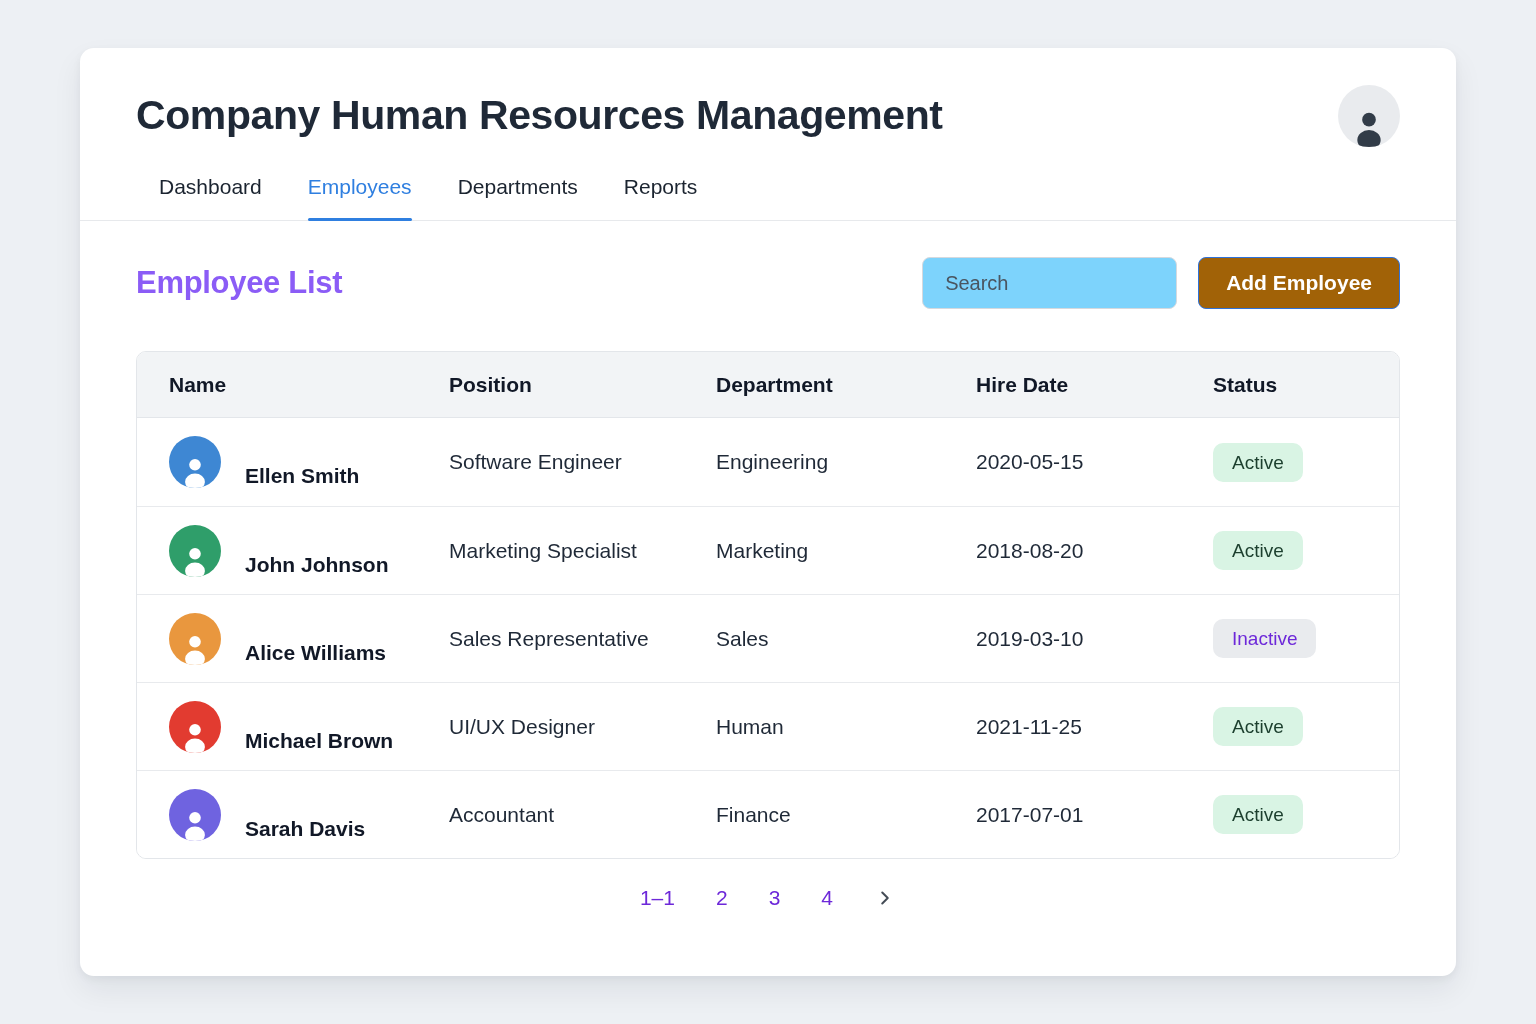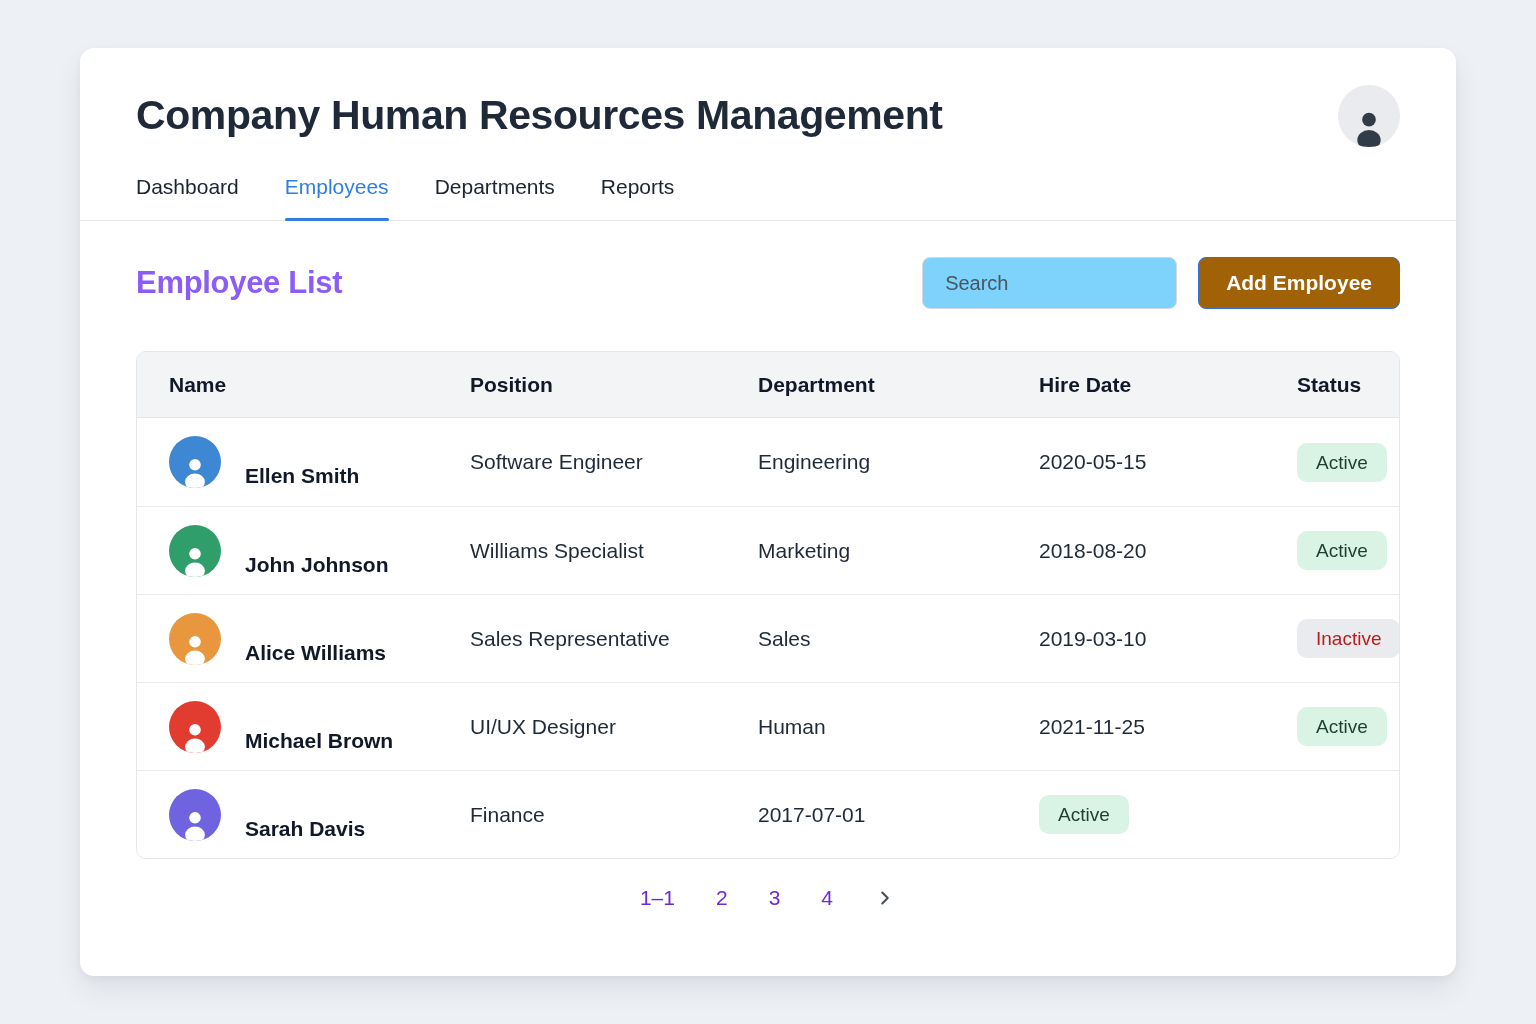--- a/index.html
+++ b/index.html
@@ -39,20 +39,21 @@
   }
   .profile-avatar svg { width: 40px; height: 40px; display: block; }
   .tabs-wrap {
     margin-top: 36px;
     border-bottom: 1px solid #e7e9ec;
   }
   .tabs {
     display: flex;
     gap: 46px;
     padding: 0 56px;
+    margin-left: 23px;
   }
   .tab {
     font-size: 21px;
     color: #1b2430;
     padding-bottom: 21px;
     position: relative;
     cursor: pointer;
     white-space: nowrap;
   }
   .tab[data-active="true"] { color: #2f7fe0; }
@@ -104,21 +105,20 @@
   .table {
     margin-top: 42px;
     border: 1px solid #e3e6ea;
     border-radius: 10px;
     overflow: hidden;
   }
   .trow {
     display: grid;
     grid-template-columns: 280px 267px 260px 237px 1fr;
     align-items: center;
-    gap: 21px;
   }
   .thead {
     background: #f2f4f6;
     height: 66px;
     border-bottom: 1px solid #e3e6ea;
   }
   .thead .tcell {
     font-size: 21px;
     font-weight: 600;
     color: #111827;
@@ -138,21 +138,21 @@
   .row-avatar svg { width: 34px; height: 34px; display: block; }
   .emp-name { font-size: 21px; font-weight: 700; color: #111827; }
   .badge {
     display: inline-block;
     padding: 10px 19px;
     border-radius: 10px;
     font-size: 19px;
     line-height: 1;
   }
   .badge[data-variant="Active"]   { background: #d9f4e4; color: #1c3f2e; }
-  .badge[data-variant="Inactive"] { background: #e9ebee; color: #b91c1c; }
+  .badge[data-variant="Inactive"] { background: #e9ebee; color: #6d28d9; }
   
   .pagination {
     margin-top: 27px;
     display: flex;
     justify-content: center;
     align-items: center;
     gap: 41px;
   }
   .page-item {
     font-size: 21px;
@@ -230,21 +230,21 @@
           <div class="row-avatar" style="background-color: rgb(47, 158, 106);">
             <span>
               <svg viewBox="0 0 24 24" fill="#ffffff">
                   <circle cx="12" cy="7.6" r="4.1"></circle>
                   <ellipse cx="12" cy="19.8" rx="7" ry="6"></ellipse>
                 </svg>
             </span>
           </div>
           <span class="emp-name">John Johnson</span>
         </div>
-        <div class="tcell cell-text">Williams Specialist</div>
+        <div class="tcell cell-text">Marketing Specialist</div>
         <div class="tcell cell-text">Marketing</div>
         <div class="tcell cell-text">2018-08-20</div>
         <div class="tcell">
           <span class="badge" data-variant="Active">Active</span>
         </div>
       </div>
 
       <div class="trow tbody-row">
         <div class="tcell name-cell">
           <div class="row-avatar" style="background-color: rgb(233, 151, 62);">
@@ -290,20 +290,21 @@
           <div class="row-avatar" style="background-color: rgb(111, 99, 224);">
             <span>
               <svg viewBox="0 0 24 24" fill="#ffffff">
                   <circle cx="12" cy="7.6" r="4.1"></circle>
                   <ellipse cx="12" cy="19.8" rx="7" ry="6"></ellipse>
                 </svg>
             </span>
           </div>
           <span class="emp-name">Sarah Davis</span>
         </div>
+        <div class="tcell cell-text">Accountant</div>
         <div class="tcell cell-text">Finance</div>
         <div class="tcell cell-text">2017-07-01</div>
         <div class="tcell">
           <span class="badge" data-variant="Active">Active</span>
         </div>
       </div>
     </div>
 
     <div class="pagination">
       <span class="page-item">1–1</span>

